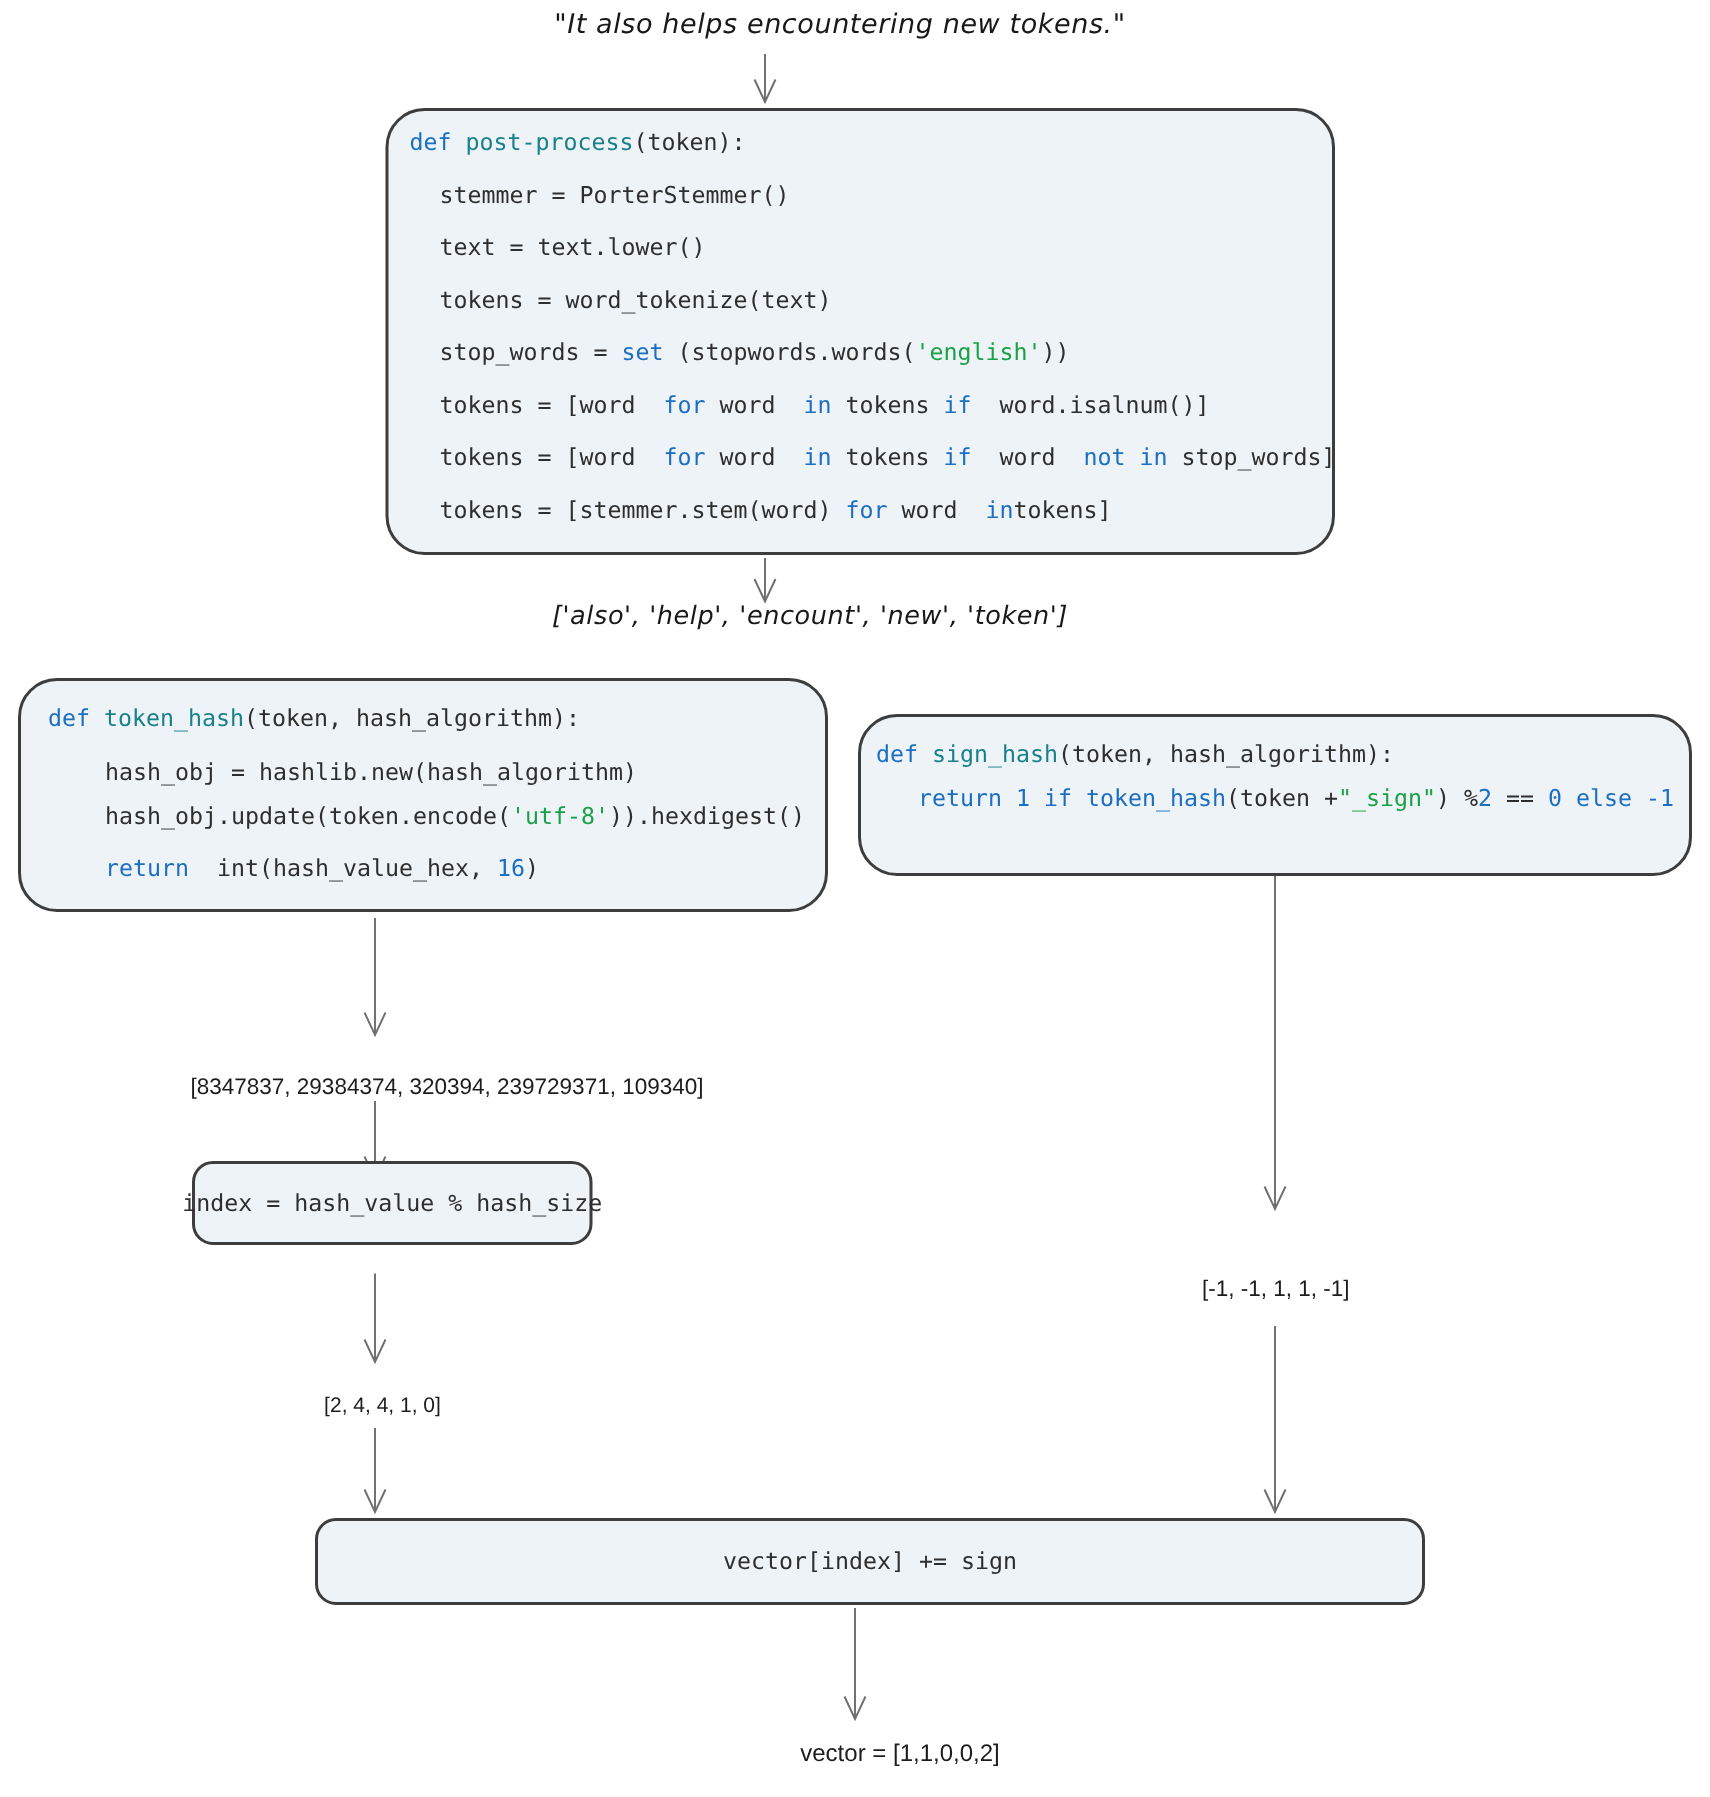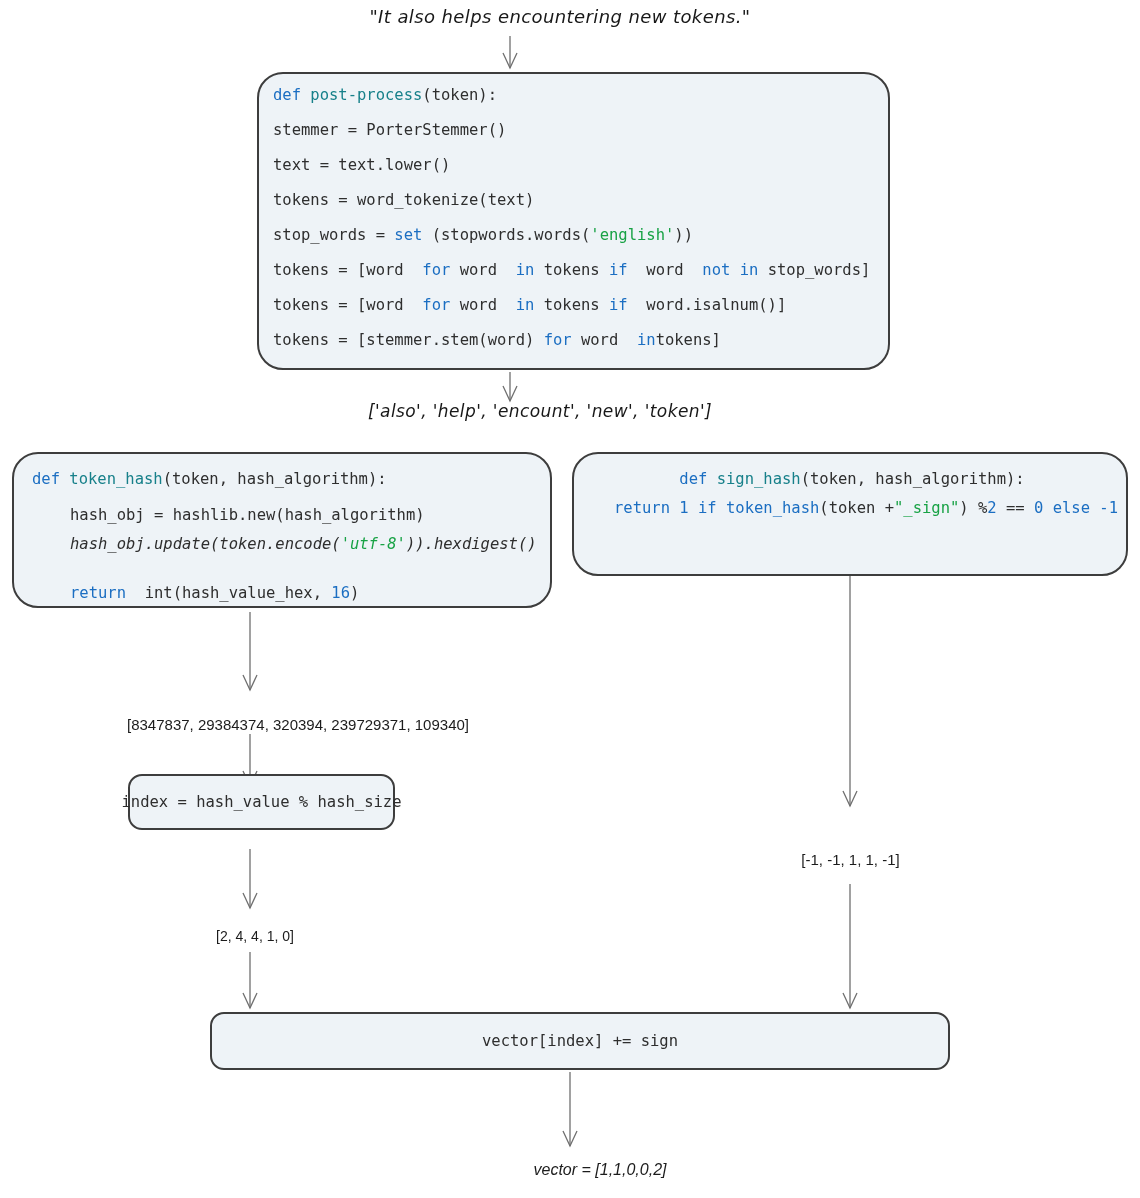--- a/index.html
+++ b/index.html
@@ -25,21 +25,21 @@
     line-height:22px;
     white-space:pre;
     color:var(--code_text);
     margin:0 0 13px 0;
   }
   .c-pl{color:var(--code_text);}
   .c-kw{color:var(--keyword);}
   .c-fn{color:var(--function);}
   .c-st{color:var(--string);}
   .c-nu{color:var(--number);}
-  .ind1{}
+  .ind1{margin-left:20px;}
   .ind2{margin-left:38px;}
   .ind3{margin-left:28px;}
   .centerline{display:flex;align-items:center;justify-content:center;height:100%;}
   .centerline .code-line{margin:0;}
   .hand{
     position:absolute;
     font-family:"DejaVu Sans", sans-serif;
     font-style:italic;
     letter-spacing:0.4px;
     color:#181818;
@@ -54,29 +54,29 @@
   #arrow-layer line,#arrow-layer polyline{
     stroke:var(--arrow);
     stroke-width:1.3;
     fill:none;
   }
   #quote{left:290px;top:6px;width:540px;font-size:18px;}
   #label-tokens{left:300px;top:401px;width:480px;font-size:17px;}
   #label-hash{left:127px;top:716px;width:400px;font-size:15px;}
   #label-index{left:170px;top:928px;width:170px;font-size:14px;text-align:center;}
   #label-sign{left:763px;top:851px;width:175px;font-size:15px;text-align:center;}
-  #label-vector{left:460px;top:1161px;width:280px;font-size:16px;text-align:center;font-style:italic;}
+  #label-vector{left:460px;top:1161px;width:280px;font-size:16px;text-align:center;}
   #box-post{left:257px;top:72px;width:633px;height:298px;padding:10px 8px 0 14px;}
   #box-token{left:12px;top:452px;width:540px;height:156px;padding:14px 8px 0 18px;}
-  #box-sign{left:572px;top:452px;width:556px;height:124px;padding:14px 6px 0 10px;text-align:center;}
+  #box-sign{left:572px;top:476px;width:556px;height:108px;padding:14px 6px 0 10px;}
   #box-index{left:128px;top:774px;width:267px;height:56px;}
   #box-vector{left:210px;top:1012px;width:740px;height:58px;}
   #box-token .code-line:nth-child(1){margin-bottom:14px;}
   #box-token .code-line:nth-child(2){margin-bottom:7px;}
-  #box-token .code-line:nth-child(3){margin-bottom:27px;font-style:italic;}
+  #box-token .code-line:nth-child(3){margin-bottom:13px;}
   #box-sign .code-line:nth-child(1){margin-bottom:7px;}
 </style>
 </head>
 <body>
 
 <div id="canvas">
 
   <svg id="arrow-layer">
     <g>
       <line x1="510" y1="36" x2="510" y2="68"></line>
@@ -117,22 +117,22 @@
   </svg>
 
   <div id="quote" class="hand">"It also helps encountering new tokens."</div>
 
   <div id="box-post" class="codebox">
     <div class="code-line"><span class="c-kw">def </span><span class="c-fn">post-process</span><span class="c-pl">(token):</span></div>
     <div class="code-line ind1"><span class="c-pl">stemmer = PorterStemmer()</span></div>
     <div class="code-line ind1"><span class="c-pl">text = text.lower()</span></div>
     <div class="code-line ind1"><span class="c-pl">tokens = word_tokenize(text)</span></div>
     <div class="code-line ind1"><span class="c-pl">stop_words = </span><span class="c-kw">set</span><span class="c-pl"> (stopwords.words(</span><span class="c-st">'english'</span><span class="c-pl">))</span></div>
+    <div class="code-line ind1"><span class="c-pl">tokens = [word  </span><span class="c-kw">for</span><span class="c-pl"> word  </span><span class="c-kw">in</span><span class="c-pl"> tokens </span><span class="c-kw">if</span><span class="c-pl">  word.isalnum()]</span></div>
     <div class="code-line ind1"><span class="c-pl">tokens = [word  </span><span class="c-kw">for</span><span class="c-pl"> word  </span><span class="c-kw">in</span><span class="c-pl"> tokens </span><span class="c-kw">if</span><span class="c-pl">  word  </span><span class="c-kw">not</span><span class="c-pl"> </span><span class="c-kw">in</span><span class="c-pl"> stop_words]</span></div>
-    <div class="code-line ind1"><span class="c-pl">tokens = [word  </span><span class="c-kw">for</span><span class="c-pl"> word  </span><span class="c-kw">in</span><span class="c-pl"> tokens </span><span class="c-kw">if</span><span class="c-pl">  word.isalnum()]</span></div>
     <div class="code-line ind1"><span class="c-pl">tokens = [stemmer.stem(word) </span><span class="c-kw">for</span><span class="c-pl"> word  </span><span class="c-kw">in</span><span class="c-pl">tokens]</span></div>
   </div>
 
   <div id="label-tokens" class="hand">['also', 'help', 'encount', 'new', 'token']</div>
 
   <div id="box-token" class="codebox">
     <div class="code-line"><span class="c-kw">def </span><span class="c-fn">token_hash</span><span class="c-pl">(token, hash_algorithm):</span></div>
     <div class="code-line ind2"><span class="c-pl">hash_obj = hashlib.new(hash_algorithm)</span></div>
     <div class="code-line ind2"><span class="c-pl">hash_obj.update(token.encode(</span><span class="c-st">'utf-8'</span><span class="c-pl">)).hexdigest()</span></div>
     <div class="code-line ind2"><span class="c-kw">return</span><span class="c-pl">  int(hash_value_hex, </span><span class="c-nu">16</span><span class="c-pl">)</span></div>

